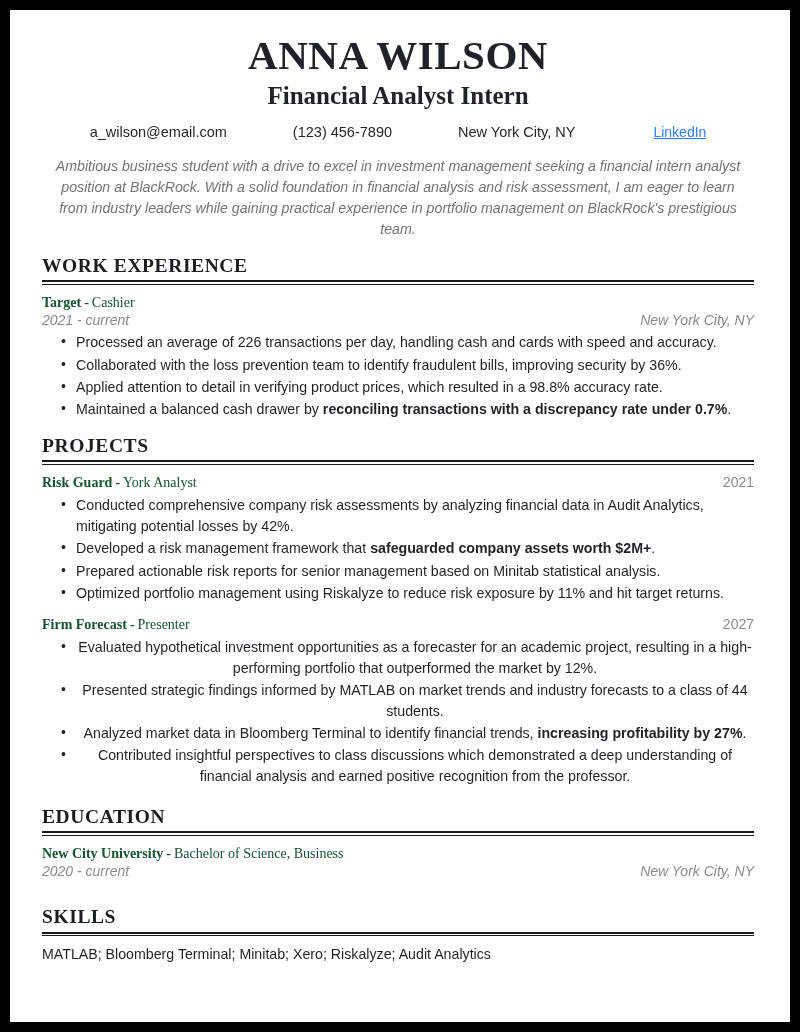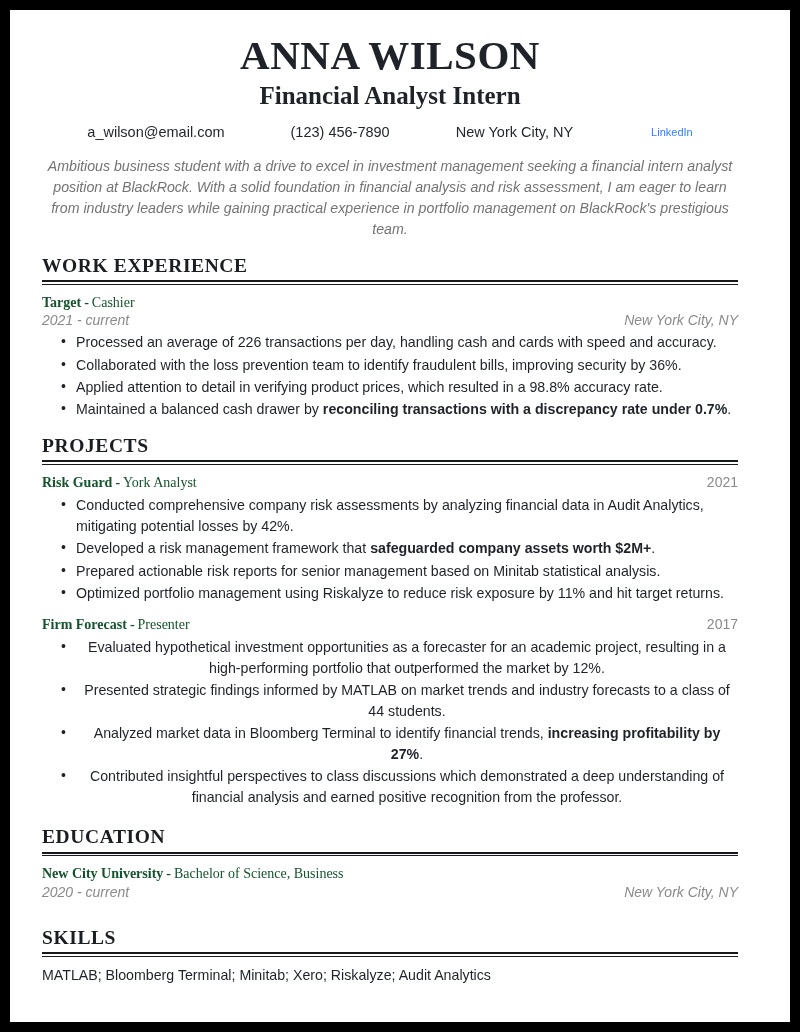--- a/index.html
+++ b/index.html
@@ -14,21 +14,21 @@
     font-family: "Liberation Sans", sans-serif;
   }
   .page {
     position: absolute;
     left: 10px;
     top: 10px;
     width: 780px;
     height: 1012px;
     background: #ffffff;
     box-sizing: border-box;
-    padding: 18px 52px 0 32px;
+    padding: 18px 36px 0 32px;
     overflow: hidden;
   }
 
   
   .name {
     font-family: "Liberation Serif", serif;
     font-weight: bold;
     font-size: 41px;
     line-height: 1.06;
     letter-spacing: 0.5px;
@@ -54,22 +54,23 @@
   }
   .contact-item {
     font-size: 14.5px;
     color: #23272c;
     white-space: nowrap;
   }
   .contact-item.sp1 { margin-right: 66px; }
   .contact-item.sp2 { margin-right: 66px; }
   .contact-item.sp3 { margin-right: 78px; }
   .contact-link {
-    font-size: 11px;
+    font-size: 14px;
     color: #2e7eff;
+    text-decoration: underline;
     white-space: nowrap;
     cursor: pointer;
   }
 
   .summary {
     margin-top: 16px;
     font-size: 14.2px;
     line-height: 1.47;
     font-style: italic;
     color: #737373;
@@ -220,21 +221,21 @@
         <li><span>Prepared actionable risk reports for senior management based on Minitab statistical analysis.</span><b></b><span></span></li>
         <li><span>Optimized portfolio management using Riskalyze to reduce risk exposure by 11% and hit target returns.</span><b></b><span></span></li>
       </ul>
     </div>
 
     <div class="entry" style="margin-top:12px;text-align:center;">
       <div class="entry-head">
         <div class="entry-title">
           <span class="org">Firm Forecast</span><span class="dash">-</span><span class="role">Presenter</span>
         </div>
-        <span class="entry-year">2017</span>
+        <span class="entry-year">2027</span>
       </div>
       <ul class="bullets">
         <li><span>Evaluated hypothetical investment opportunities as a forecaster for an academic project, resulting in a high-performing portfolio that outperformed the market by 12%.</span><b></b><span></span></li>
         <li><span>Presented strategic findings informed by MATLAB on market trends and industry forecasts to a class of 44 students.</span><b></b><span></span></li>
         <li><span>Analyzed market data in Bloomberg Terminal to identify financial trends, </span><b>increasing profitability by 27%</b><span>.</span></li>
         <li><span>Contributed insightful perspectives to class discussions which demonstrated a deep understanding of financial analysis and earned positive recognition from the professor.</span><b></b><span></span></li>
       </ul>
     </div>
   </div>
 

